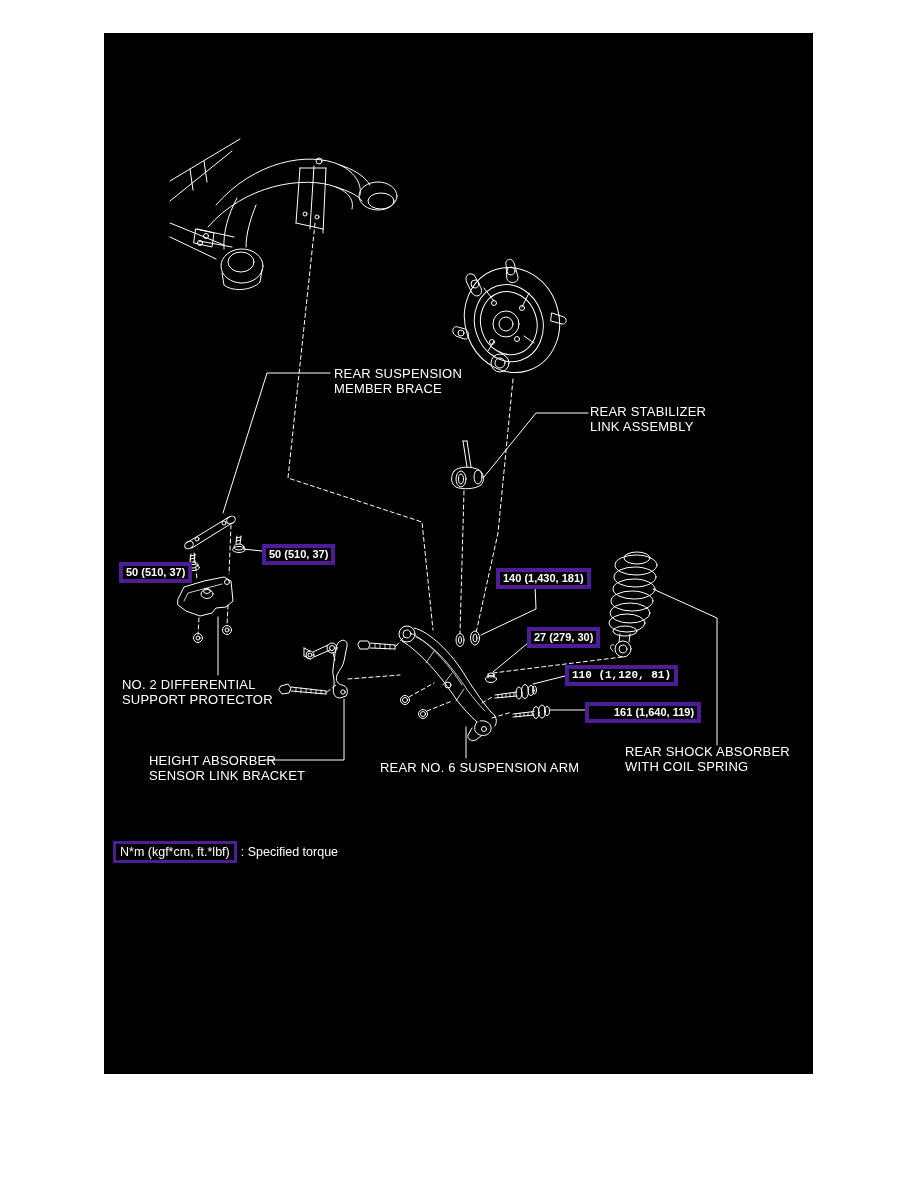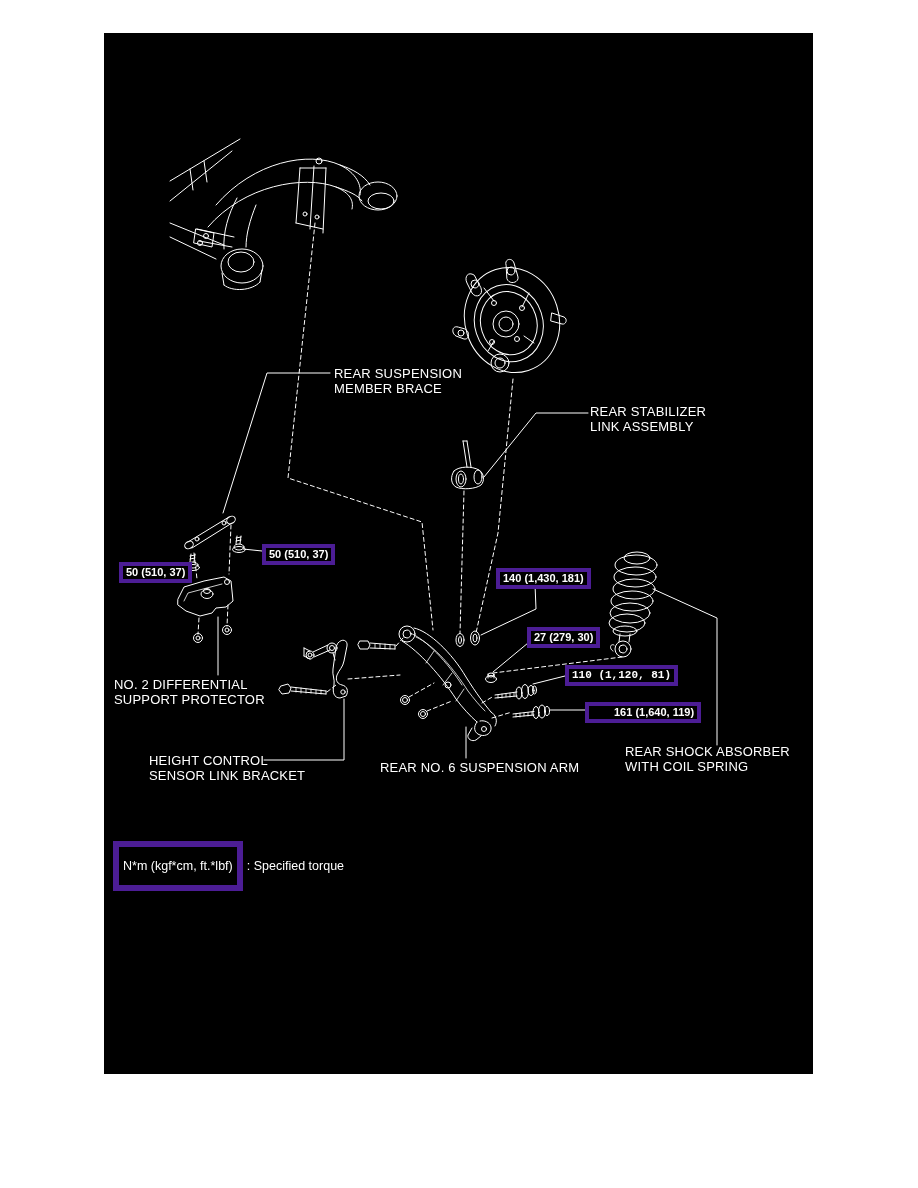--- a/index.html
+++ b/index.html
@@ -22,34 +22,34 @@
     position:absolute;color:#fff;font-size:13px;line-height:15px;
     letter-spacing:0.2px;white-space:nowrap;
   }
   .torque{
     position:absolute;color:#fff;font-size:11px;font-weight:bold;
     line-height:13px;border:4px solid #4c1d95;padding:0 3px;white-space:nowrap;
     background:#000;
   }
   .lbl-member{left:230px;top:333px;}
   .lbl-stabilizer{left:486px;top:371px;}
-  .lbl-diff{left:10px;top:644px;}
+  .lbl-diff{left:18px;top:644px;}
   .lbl-height{left:45px;top:720px;}
   .lbl-arm{left:276px;top:727px;}
   .lbl-shock{left:521px;top:711px;}
 
   .t50a{left:15px;top:529px;}
   .t50b{left:158px;top:511px;}
   .t140{left:392px;top:535px;}
   .t27{left:423px;top:594px;}
   .t110{left:461px;top:632px;font-family:Liberation Mono, monospace;}
   .t161{left:481px;top:669px;padding-left:25px;}
 
   .legend{position:absolute;left:9px;top:808px;color:#fff;font-size:12.5px;line-height:16px;display:flex;align-items:center;}
-  .legend .unit-box{border:6px solid #4c1d95;padding:11px 4px;margin-right:4px;white-space:nowrap;}
+  .legend .unit-box{border:3px solid #4c1d95;padding:0 4px;margin-right:4px;white-space:nowrap;}
   .legend .desc{white-space:nowrap;}
 </style>
 </head>
 <body>
 
 <div class="diagram">
 
   <svg width="709" height="849" viewBox="0 0 709 849">
 
     <g class="dash">
@@ -250,21 +250,21 @@
   </div>
   <div class="part-label lbl-stabilizer">
     <div>REAR STABILIZER</div>
     <div>LINK ASSEMBLY</div>
   </div>
   <div class="part-label lbl-diff">
     <div>NO. 2 DIFFERENTIAL</div>
     <div>SUPPORT PROTECTOR</div>
   </div>
   <div class="part-label lbl-height">
-    <div>HEIGHT CONTROL</div>
+    <div>HEIGHT ABSORBER</div>
     <div>SENSOR LINK BRACKET</div>
   </div>
   <div class="part-label lbl-arm">
     <div>REAR NO. 6 SUSPENSION ARM</div>
   </div>
   <div class="part-label lbl-shock">
     <div>REAR SHOCK ABSORBER</div>
     <div>WITH COIL SPRING</div>
   </div>
 

